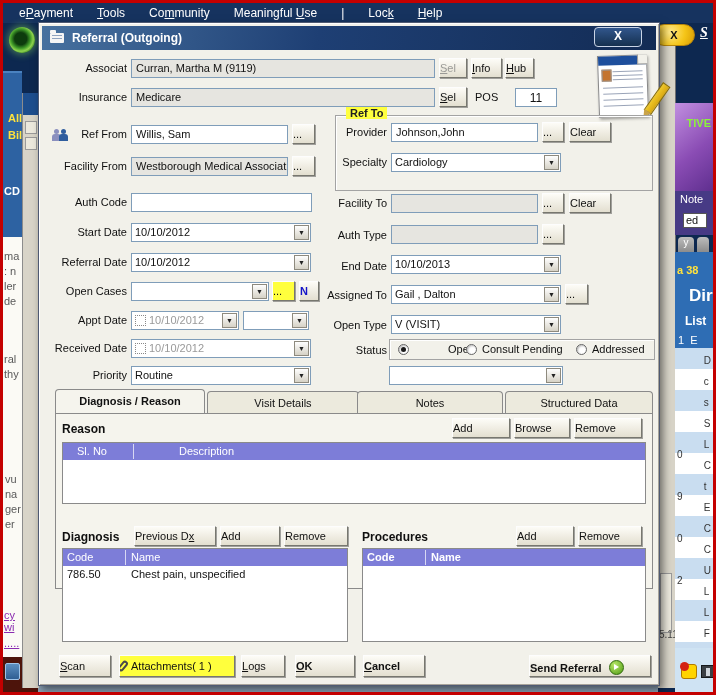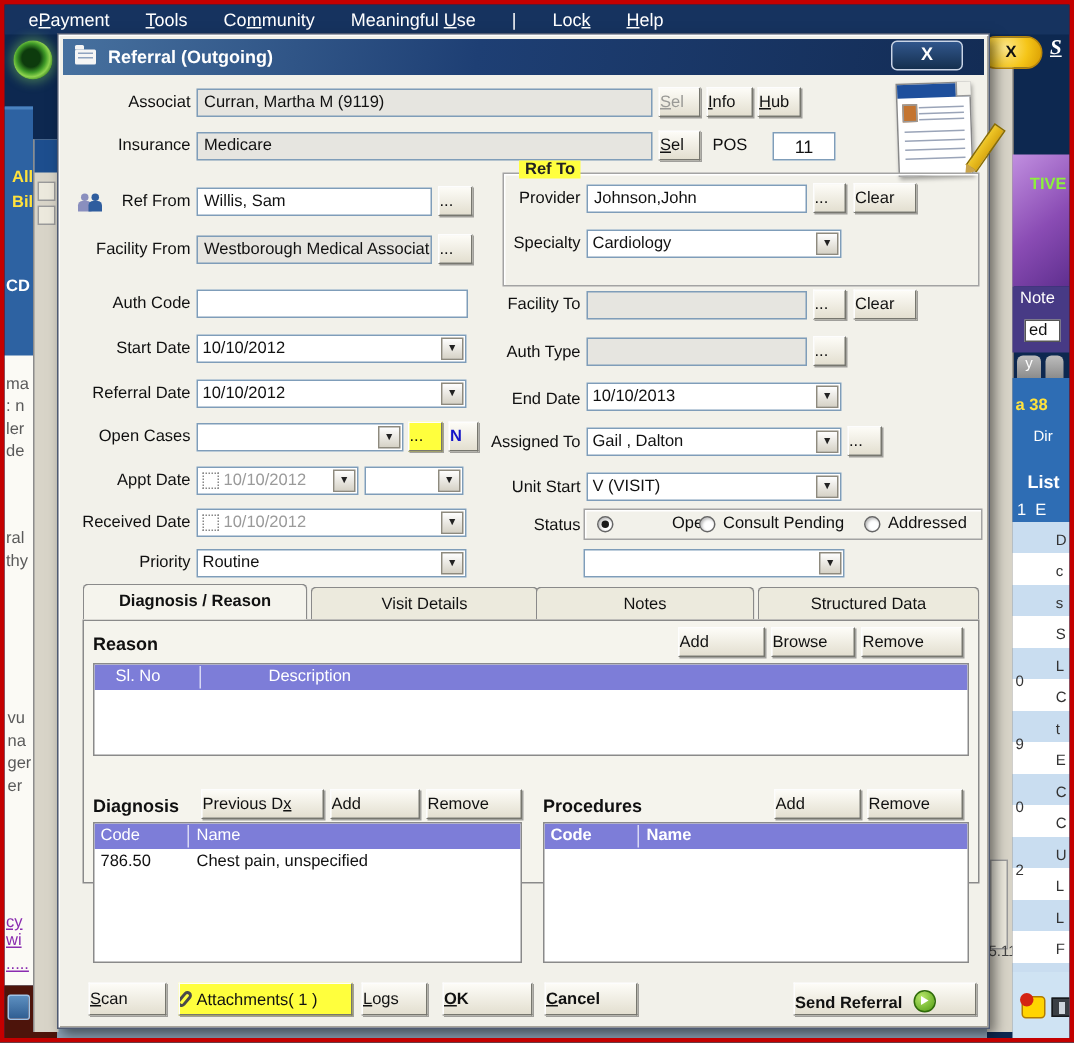--- a/index.html
+++ b/index.html
@@ -160,21 +160,21 @@
   <div class="rcol bgp2">
     <span class="abs" style="left:5px;top:2px;">Note</span>
     <span class="abs" style="left:8px;top:22px;width:24px;height:15px;background:#fff;border:1px solid #555;color:#111;padding-left:2px;box-sizing:border-box;">ed</span>
   </div>
   <div class="rcol bgtabs">
     <div class="bgtab" style="left:3px;width:16px;">y</div>
     <div class="bgtab" style="left:22px;width:12px;"></div>
   </div>
   <div class="rcol bgp3">
     <span class="abs" style="left:2px;top:12px;color:#ffe23d;font-weight:bold;">a 38</span>
-    <span class="abs" style="left:14px;top:34px;font-weight:normal;font-size:10px;">Dir</span>
+    <span class="abs" style="left:14px;top:34px;font-weight:bold;font-size:17px;">Dir</span>
     <span class="abs" style="left:10px;top:62px;font-weight:bold;font-size:12px;">List</span>
     <span class="abs" style="left:3px;top:82px;white-space:pre;">1  E</span>
   </div>
   <div class="rcol bglist">
     <span class="abs pre" style="right:2px;top:2px;line-height:21px;font-size:10px;">D
 c
 s
 S
 L
 C
@@ -303,21 +303,21 @@
       <span class="lb lbr" style="left:0;top:261px;width:84px;">Appt Date</span>
       <div class="combo" style="left:88px;top:258px;width:108px;">
         <span class="chk"></span>
         <span class="cmb-val gray" style="left:17px;">10/10/2012</span>
         <span class="cmb-arrow"></span>
       </div>
       <div class="combo" style="left:200px;top:258px;width:66px;">
         <span class="cmb-val"></span>
         <span class="cmb-arrow"></span>
       </div>
-      <span class="lb lbr" style="left:276px;top:266px;width:68px;">Unit Start</span>
+      <span class="lb lbr" style="left:276px;top:266px;width:68px;">Open Type</span>
       <div class="combo" style="left:348px;top:262px;width:170px;">
         <span class="cmb-val">V (VISIT)</span>
         <span class="cmb-arrow"></span>
       </div>
 
       <span class="lb lbr" style="left:0;top:289px;width:84px;">Received Date</span>
       <div class="combo" style="left:88px;top:286px;width:180px;">
         <span class="chk"></span>
         <span class="cmb-val gray" style="left:17px;">10/10/2012</span>
         <span class="cmb-arrow"></span>

